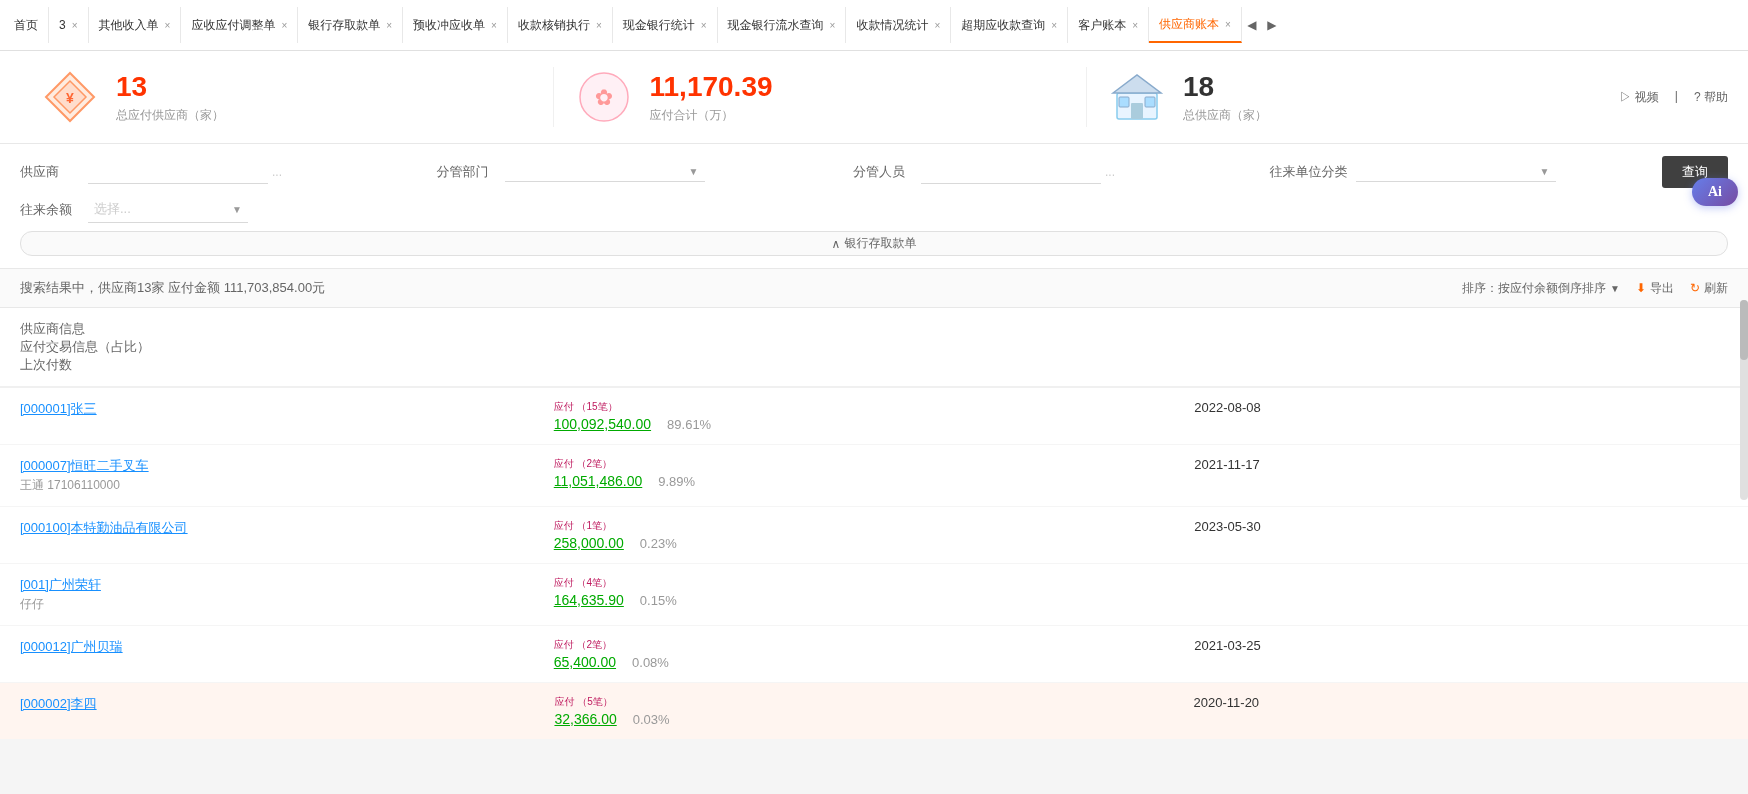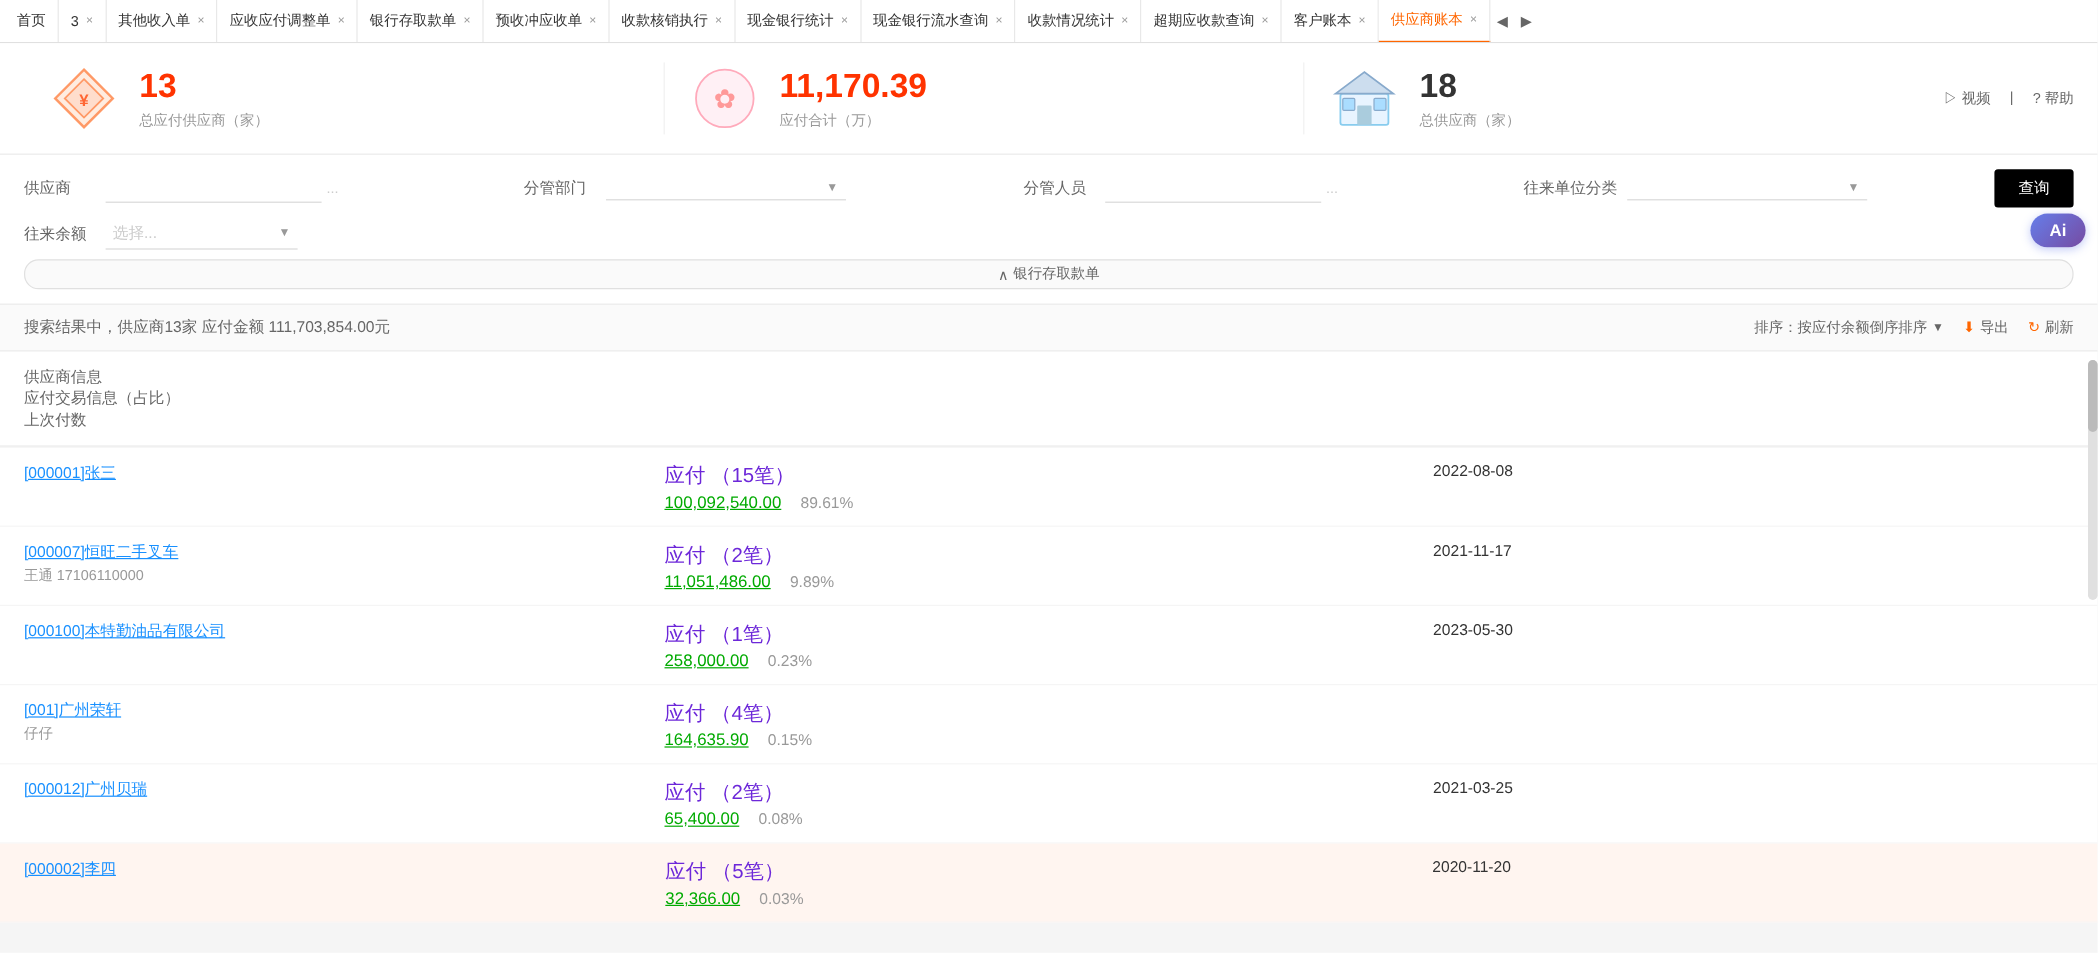--- a/index.html
+++ b/index.html
@@ -4,21 +4,21 @@
   <style>
     * { box-sizing: border-box; margin: 0; padding: 0; }
     body { font-family: 'Microsoft YaHei', Arial, sans-serif; font-size: 13px; background: #f5f5f5; color: #333; overflow-x: hidden; }
 
     
     .top-nav {
       display: flex;
       align-items: center;
       background: #fff;
       border-bottom: 1px solid #e0e0e0;
-      height: 36px;
+      height: 51px;
       padding: 0 4px;
       overflow: hidden;
     }
     .nav-tab {
       display: flex;
       align-items: center;
       padding: 0 10px;
       height: 36px;
       font-size: 12px;
       color: #333;
@@ -150,21 +150,21 @@
     .filter-dots {
       font-size: 12px;
       color: #ccc;
       cursor: pointer;
       padding: 4px;
     }
     .filter-divider {
       width: 40px;
     }
     .search-btn {
-      background: #000000;
+      background: #404040;
       color: #fff;
       border: none;
       padding: 7px 20px;
       border-radius: 3px;
       cursor: pointer;
       font-size: 13px;
       margin-left: 16px;
       white-space: nowrap;
     }
     .collapse-btn {
@@ -242,22 +242,22 @@
       text-decoration: underline;
       cursor: pointer;
       font-size: 13px;
     }
     .supplier-sub {
       font-size: 12px;
       color: #999;
       margin-top: 2px;
     }
     .transaction-count {
-      font-size: 17px;
-      color: #6d28d9;
+      font-size: 10px;
+      color: #be185d;
       margin-bottom: 2px;
     }
     .transaction-amount {
       font-size: 14px;
       color: #00aa00;
       font-weight: 500;
       text-decoration: underline;
       cursor: pointer;
       text-align: center;
     }
@@ -299,20 +299,21 @@
       top: 178px;
       background: linear-gradient(135deg, #667eea 0%, #764ba2 100%);
       color: white;
       border: none;
       border-radius: 20px;
       padding: 6px 16px;
       font-size: 14px;
       font-weight: bold;
       cursor: pointer;
       box-shadow: 0 2px 8px rgba(102,126,234,0.4);
+      font-family: Liberation Serif, serif;
     }
   </style>
 </head>
 <body>
 
 <div class="top-nav">
   <div class="nav-tab">
     <span>首页</span>
   </div>
   <div class="nav-tab">

